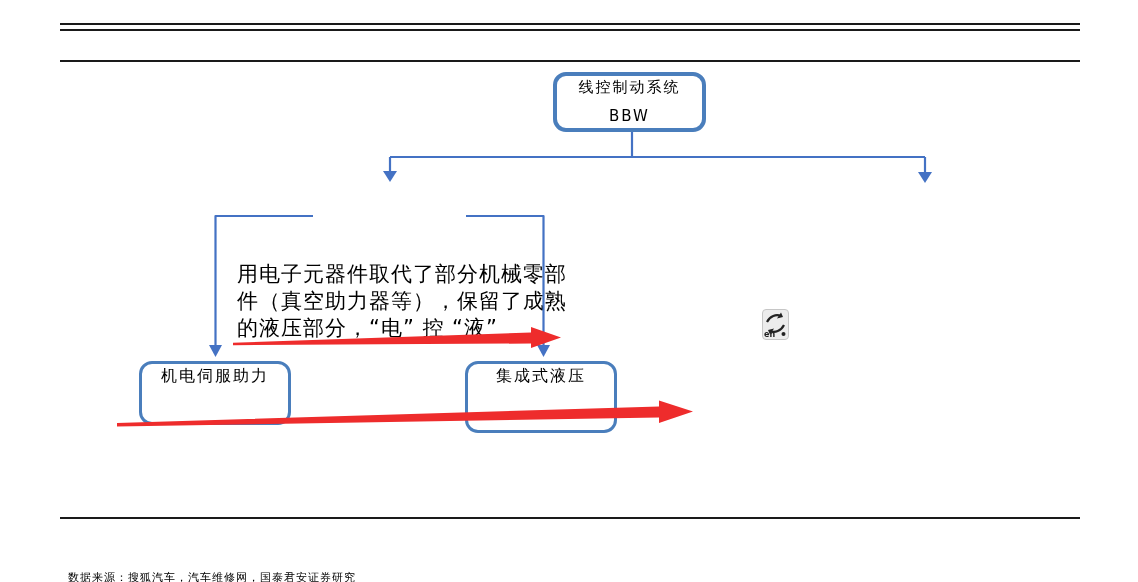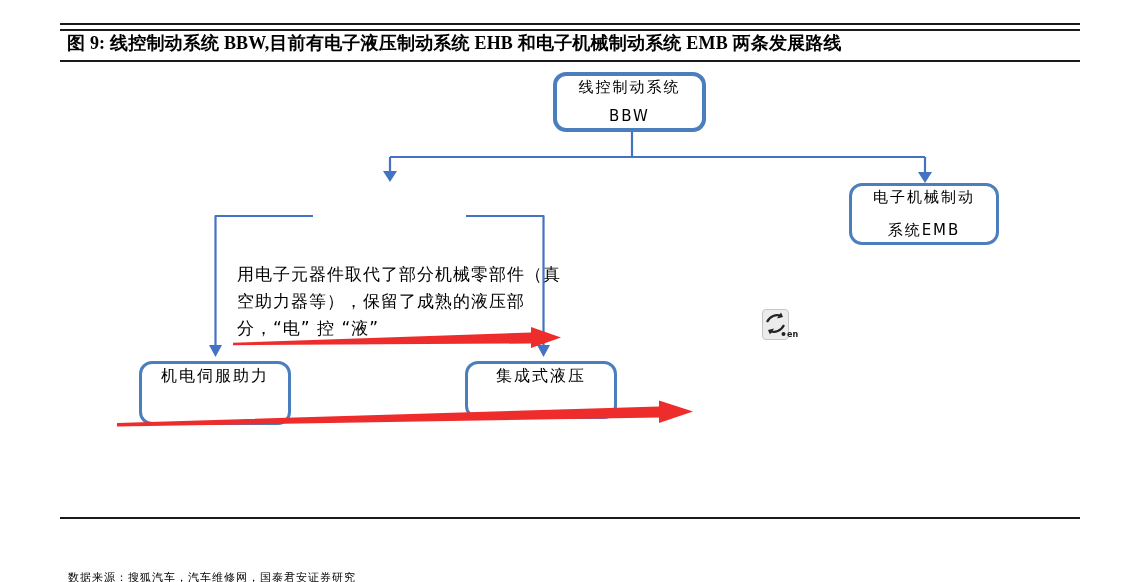--- a/index.html
+++ b/index.html
@@ -32,61 +32,56 @@
     display:flex;flex-direction:column;
     align-items:center;justify-content:space-between;
     font-size:15px;line-height:23px;letter-spacing:2px;
     text-align:center;
     box-sizing:border-box;
   }
   .node.bbw{left:553px;top:72px;width:153px;height:60px;border-width:4px;}
   .node.ehb{left:313px;top:182px;width:153px;height:62px;}
   .node.emb{left:849px;top:183px;width:150px;height:62px;}
   .node.servo{left:139px;top:361px;width:152px;height:64px;font-size:16px;}
-  .node.integrated{left:465px;top:361px;width:152px;height:58px;font-size:16px;}
+  .node.integrated{left:465px;top:361px;width:152px;height:72px;font-size:16px;}
   
-  .note{position:absolute;font-size:17px;line-height:27px;letter-spacing:1px;}
+  .note{position:absolute;font-size:21px;line-height:27px;letter-spacing:1px;}
   .note.ehb-note{left:237px;top:261px;width:330px;}
   .note.emb-note{left:788px;top:309px;width:334px;line-height:28px;}
   .note.small{font-size:15.5px;line-height:24px;letter-spacing:0.5px;}
   .note.servo-note{left:94px;top:446px;width:252px;}
   .note.integrated-note{left:404px;top:446px;width:262px;}
   
   svg.overlay{position:absolute;left:0;top:0;pointer-events:none;}
   
   .xlate{
     position:absolute;left:762px;top:309px;width:27px;height:31px;
     background:#ececec;border:1px solid #c6c6c6;border-radius:4px;
     box-sizing:border-box;
   }
   .xlate .en{
     position:absolute;left:1px;bottom:0px;
-    font-size:8px;font-weight:bold;color:#222;letter-spacing:0;padding-left:23px;
+    font-size:8px;font-weight:bold;color:#222;letter-spacing:0;
   }
 </style>
 </head>
 <body>
 
 <div class="page">
 
   <div class="rule" style="top:23px;"></div>
   <div class="rule" style="top:29px;"></div>
-  <div class="fig-title">图 9: 线控制动系统 BBW,目前有电子液压制动系统 EHB 和电子机械制动系统 EMB 两条发展路线</div>
   <div class="rule" style="top:60px;"></div>
 
   <div class="node bbw">
     <span>线控制动系统</span>
     <span>BBW</span>
   </div>
 
 
-  <div class="node emb">
-    <span>电子机械制动</span>
-    <span>系统EMB</span>
-  </div>
 
   <div class="node servo">
     <span>机电伺服助力</span>
   </div>
 
   <div class="node integrated">
     <span>集成式液压</span>
   </div>
 
   <div class="note ehb-note">用电子元器件取代了部分机械零部件（真空助力器等），保留了成熟的液压部分，“电” 控 “液”</div>

